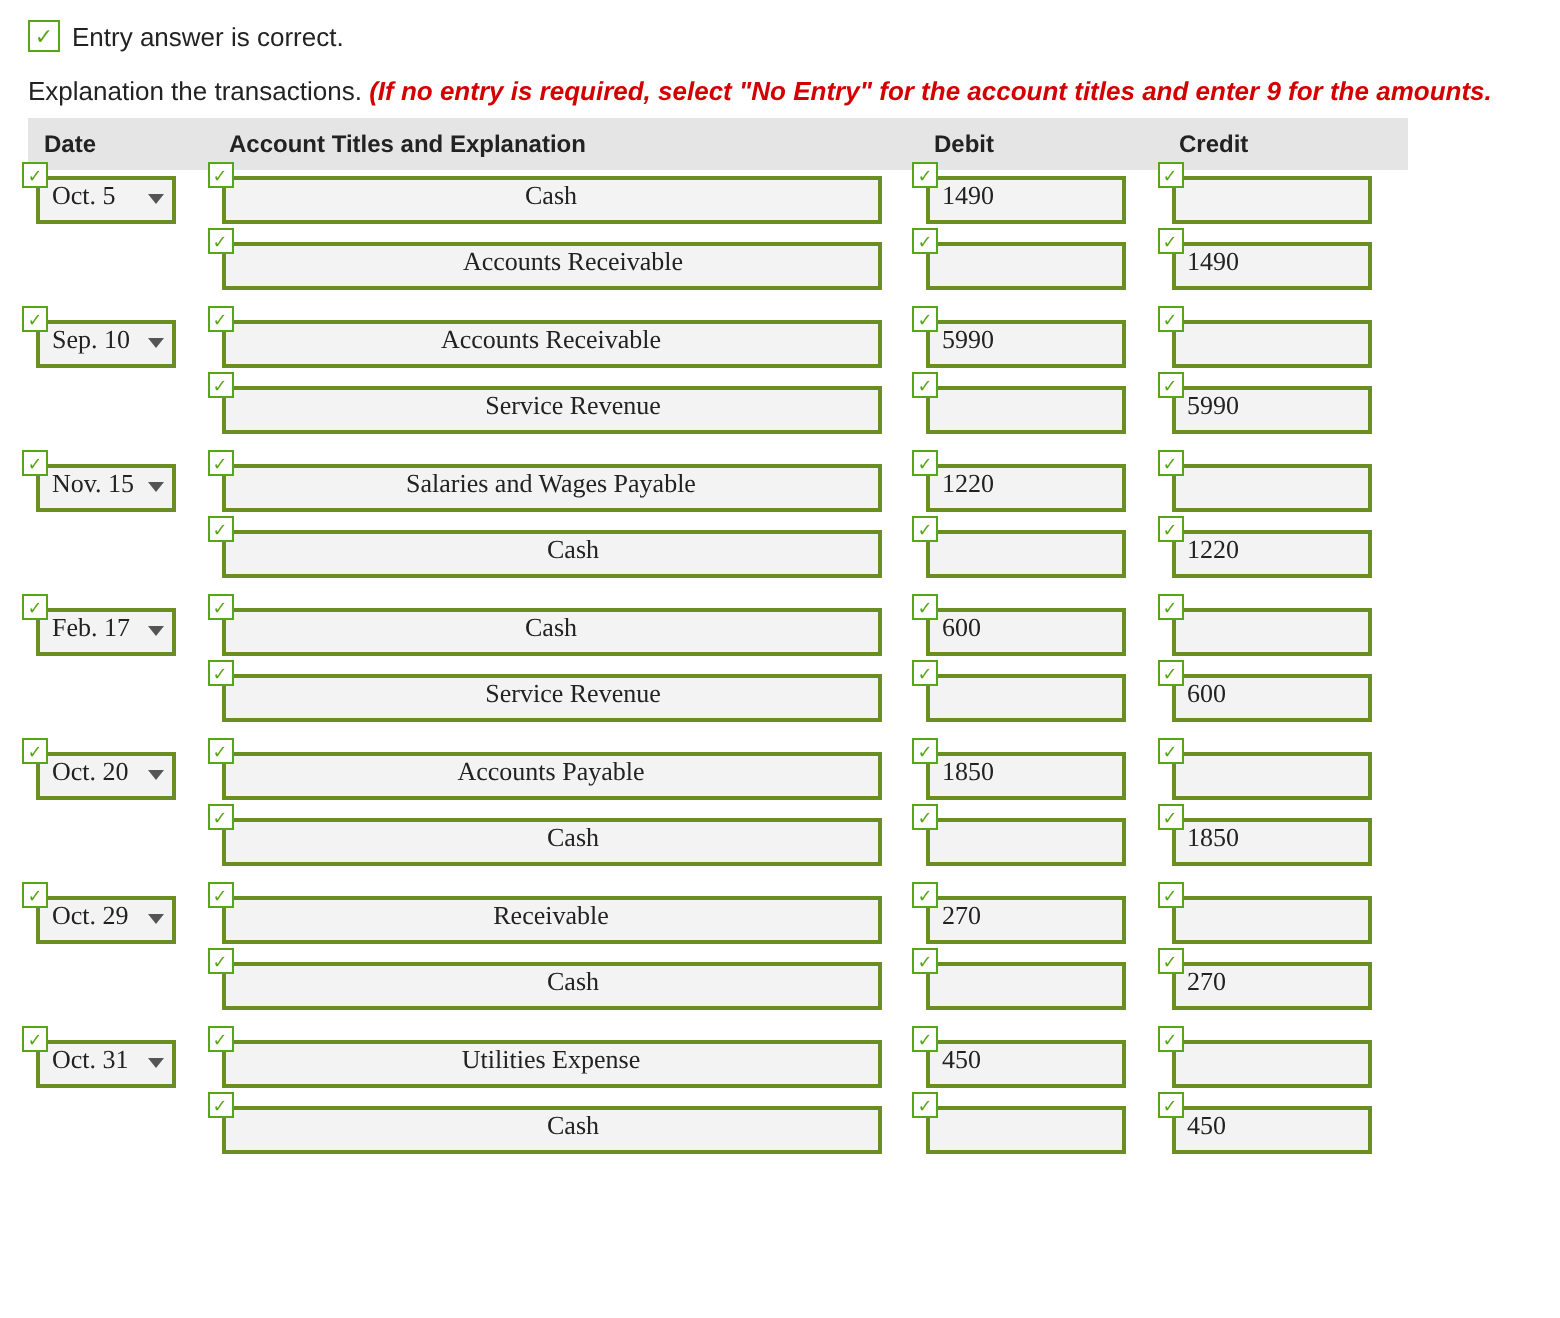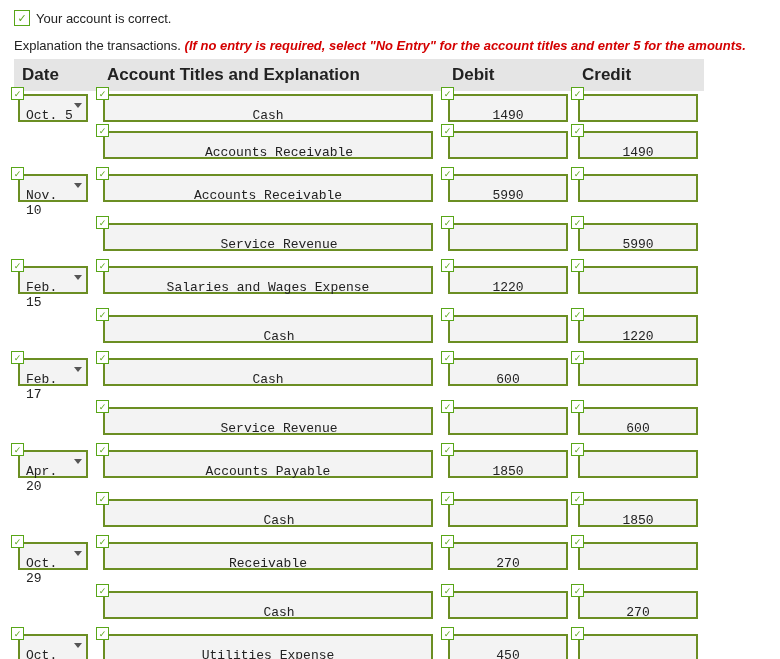--- a/index.html
+++ b/index.html
@@ -29,21 +29,21 @@
     font-size: 11px;
     background: #fff;
   }
   .instr { margin-bottom: 6px; }
   .instr .red { color: #d40000; font-weight: bold; font-style: italic; }
   .jtable { border-collapse: collapse; width: 690px; }
   .jtable th {
     text-align: left;
     background: #e5e5e5;
     font-weight: bold;
-    font-size: 17px;
+    font-size: 12px;
     padding: 6px 8px;
   }
   .jtable td {
     padding: 3px 4px;
     vertical-align: top;
   }
   .jtable th.date  { width: 90px; }
   .jtable th.title { width: 350px; margin-left: 41px; }
   .jtable th.debit , .jtable th.credit { width: 120px; text-align:left; }
   .field-wrap { position: relative; display: inline-block; }
@@ -55,28 +55,28 @@
     top: -7px; left: -7px;
     display: flex; align-items:center; justify-content:center;
     font-size: 9px; color:#58a618;
     z-index: 2;
   }
   .input {
     border: 2px solid #6b8e23;
     background: #f3f3f3;
     height: 24px;
     box-sizing: border-box;
-    padding: 12px 6px;
+    padding: 0 6px;
     font-size: 13px;
-    font-family: Liberation Mono, monospace;
+    font-family: Liberation Serif, serif;
     display: inline-block;
   }
   .input.select { width: 70px; appearance: none; text-align:left; position:relative; }
   .input.title  { width: 330px; text-align:center; }
-  .input.amt    { width: 120px; text-align:center; }
+  .input.amt    { width: 100px; text-align:left; }
   .select-wrap { position: relative; display:inline-block; }
   .select-wrap::after {
     content: "";
     position: absolute;
     right: 6px; top: 9px;
     width: 0; height: 0;
     border-left: 4px solid transparent;
     border-right: 4px solid transparent;
     border-top: 5px solid #555;
     pointer-events: none;
@@ -99,26 +99,26 @@
     border-bottom: 5px solid #555;
   }
   .indent { padding-left: 28px; }
   .row-spacer td { height: 6px; padding:0; }
 </style>
 </head>
 <body>
 
 <div class="correct-line">
   <span class="correct-box">✓</span>
-  <span>Your account is correct.</span>
+  <span>Entry answer is correct.</span>
 </div>
 
 <div class="instr">
   <span>Explanation the transactions.</span>
-  <span class="red">(If no entry is required, select "No Entry" for the account titles and enter 5 for the amounts.</span><br>
+  <span class="red">(If no entry is required, select "No Entry" for the account titles and enter 9 for the amounts.</span><br>
 </div>
 
 <table class="jtable">
   <thead>
     <tr>
       <th class="date">Date</th>
       <th class="title">Account Titles and Explanation</th>
       <th class="debit">Debit</th>
       <th class="credit">Credit</th>
     </tr>
@@ -166,21 +166,21 @@
     </div></td>
   </tr>
       <tr class="row-spacer">
         <td colspan="4"></td>
       </tr>
       <tr>
     <td>
     <div class="field-wrap select-wrap">
       <span class="tick">✓</span>
       <span class="select-caret-up"></span>
-      <div class="input select">Nov. 10</div>
+      <div class="input select">Sep. 10</div>
     </div></td>
     <td>
     <div class="field-wrap">
       <span class="tick">✓</span>
       <div class="input title">Accounts Receivable</div>
     </div></td>
     <td>
     <div class="field-wrap">
       <span class="tick">✓</span>
       <div class="input amt">5990</div>
@@ -210,26 +210,26 @@
     </div></td>
   </tr>
       <tr class="row-spacer">
         <td colspan="4"></td>
       </tr>
       <tr>
     <td>
     <div class="field-wrap select-wrap">
       <span class="tick">✓</span>
       <span class="select-caret-up"></span>
-      <div class="input select">Feb. 15</div>
-    </div></td>
-    <td>
-    <div class="field-wrap">
-      <span class="tick">✓</span>
-      <div class="input title">Salaries and Wages Expense</div>
+      <div class="input select">Nov. 15</div>
+    </div></td>
+    <td>
+    <div class="field-wrap">
+      <span class="tick">✓</span>
+      <div class="input title">Salaries and Wages Payable</div>
     </div></td>
     <td>
     <div class="field-wrap">
       <span class="tick">✓</span>
       <div class="input amt">1220</div>
     </div></td>
     <td>
     <div class="field-wrap">
       <span class="tick">✓</span>
       <div class="input amt"></div>
@@ -298,21 +298,21 @@
     </div></td>
   </tr>
       <tr class="row-spacer">
         <td colspan="4"></td>
       </tr>
       <tr>
     <td>
     <div class="field-wrap select-wrap">
       <span class="tick">✓</span>
       <span class="select-caret-up"></span>
-      <div class="input select">Apr. 20</div>
+      <div class="input select">Oct. 20</div>
     </div></td>
     <td>
     <div class="field-wrap">
       <span class="tick">✓</span>
       <div class="input title">Accounts Payable</div>
     </div></td>
     <td>
     <div class="field-wrap">
       <span class="tick">✓</span>
       <div class="input amt">1850</div>

